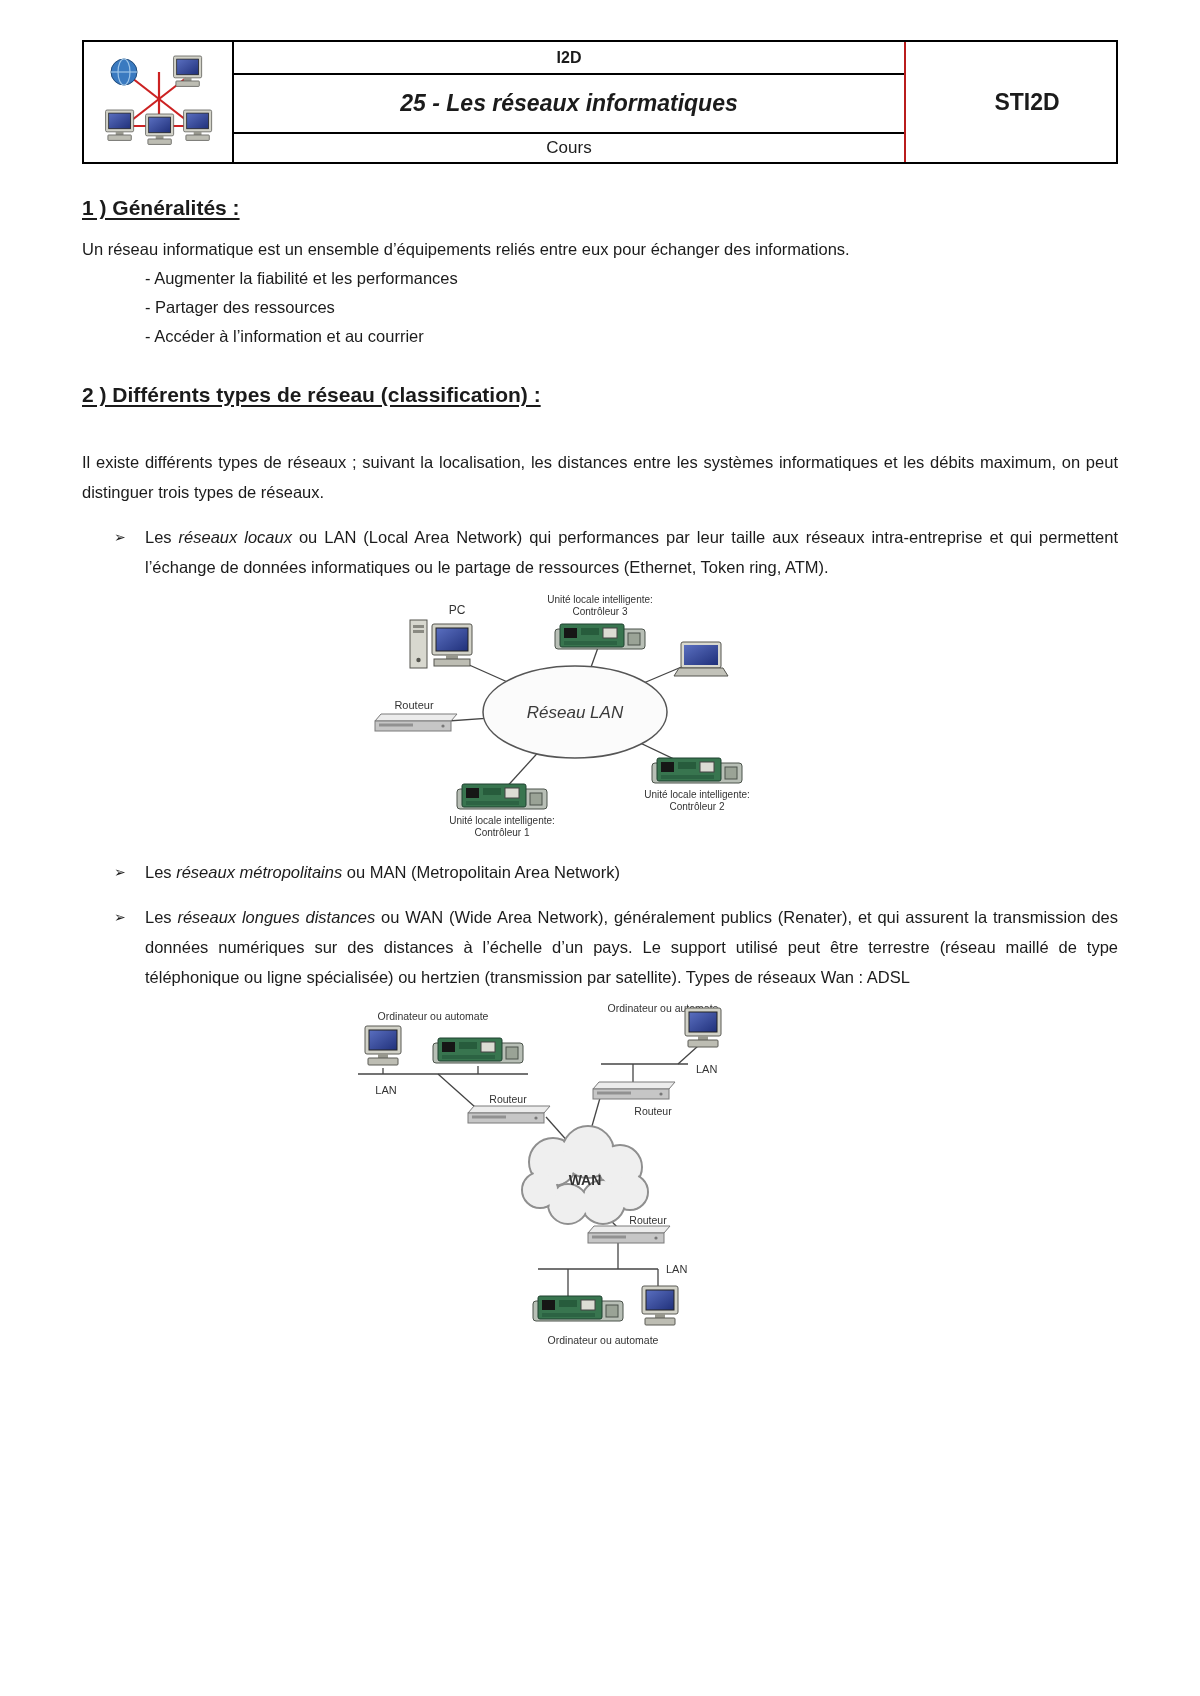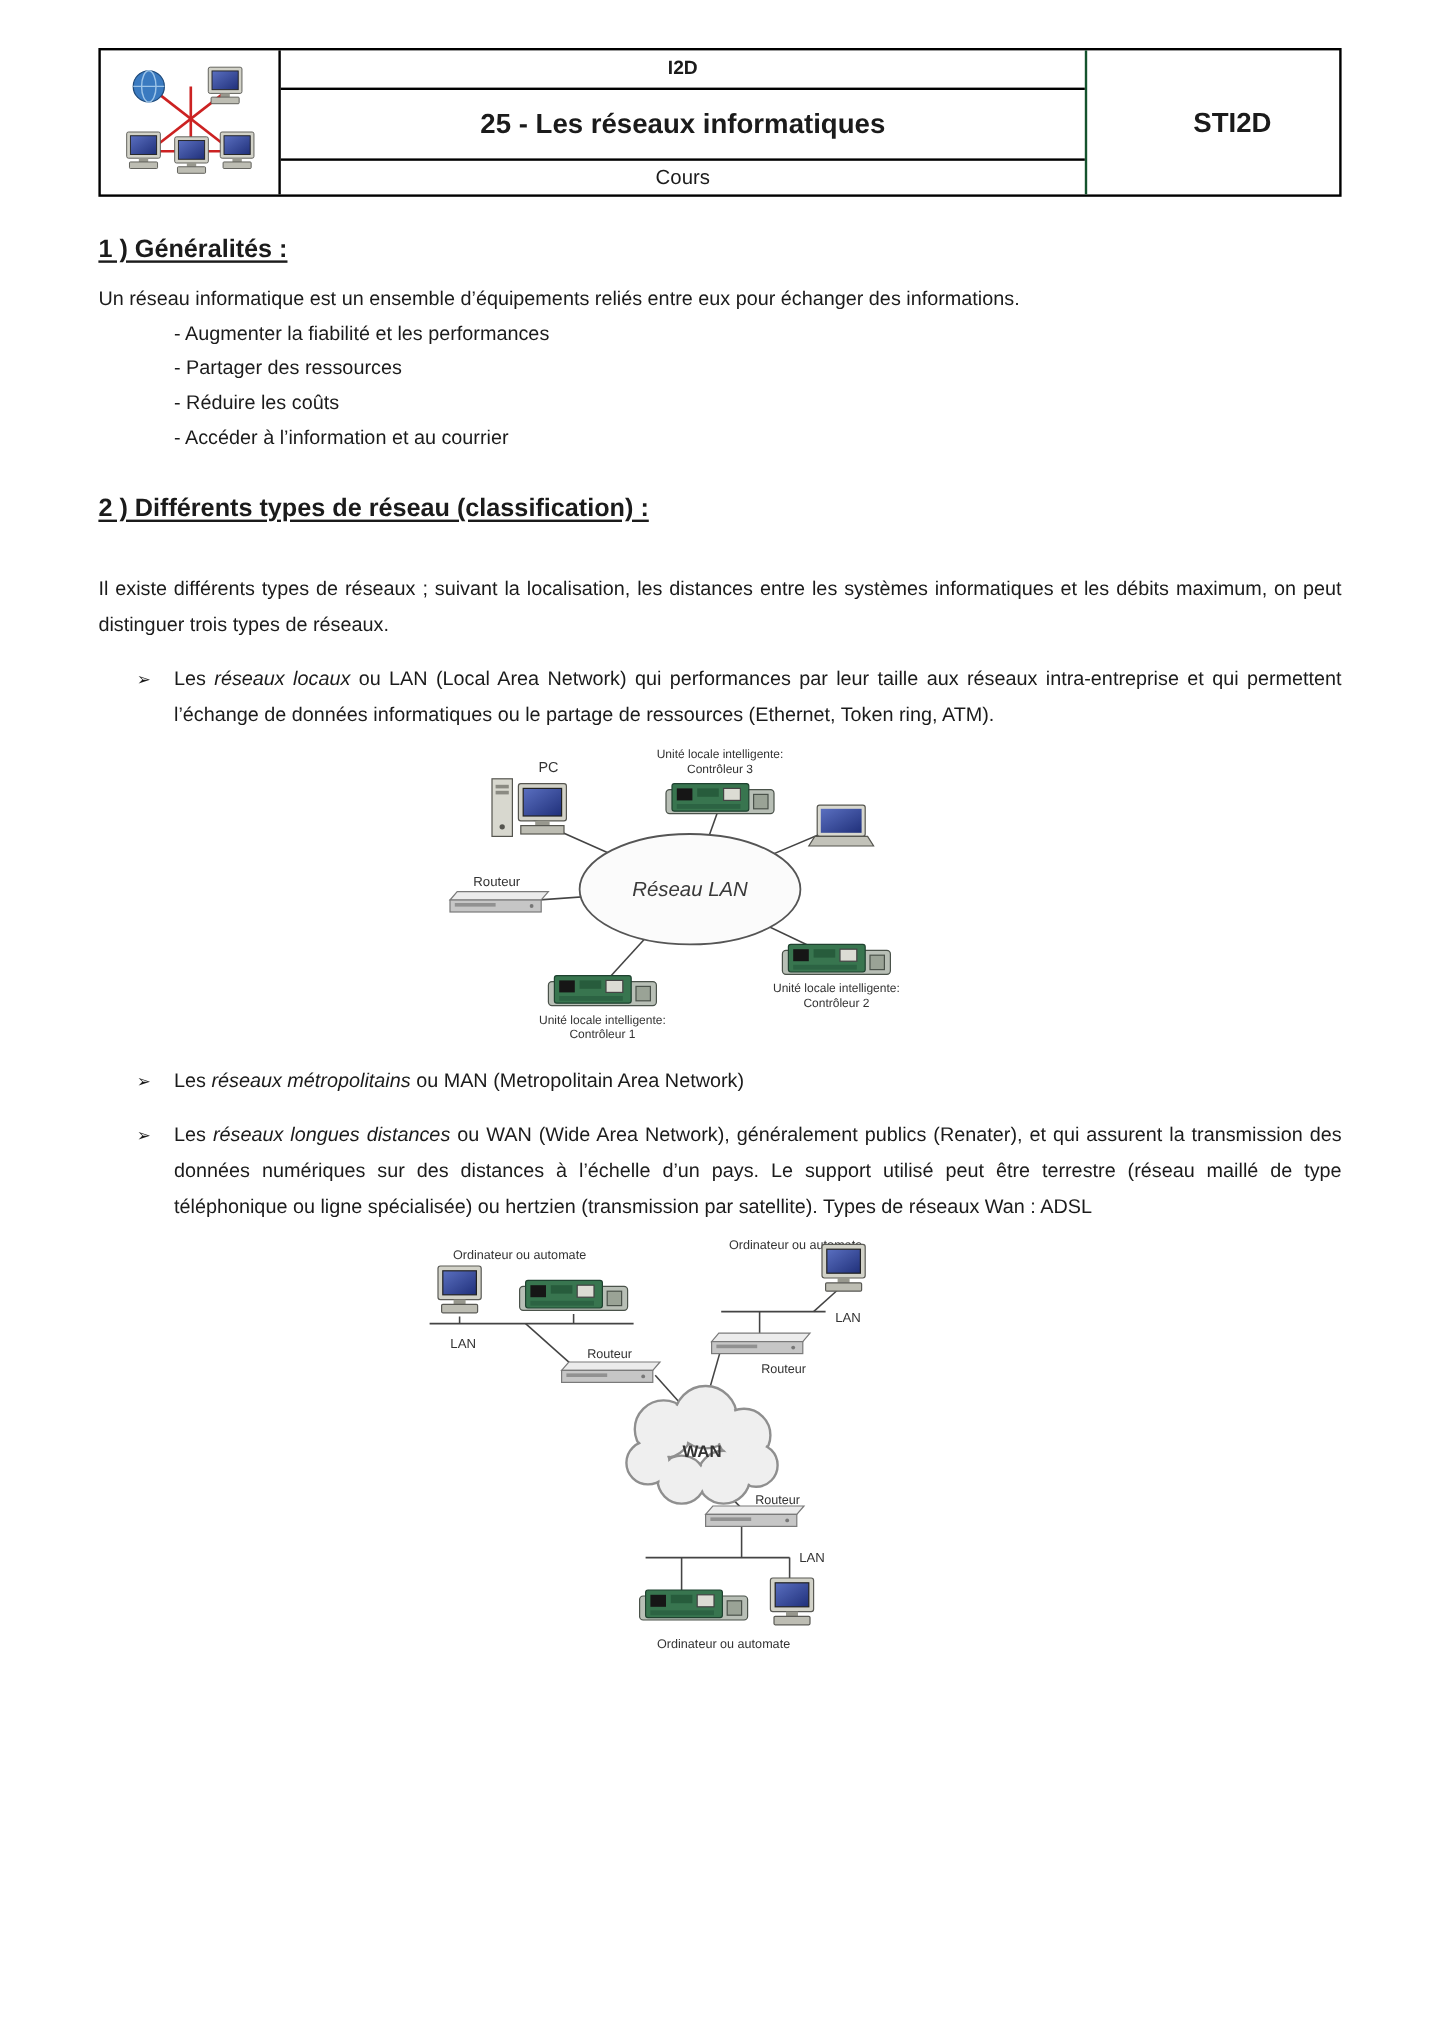--- a/index.html
+++ b/index.html
@@ -3,23 +3,23 @@
 <meta charset="utf-8">
 <style>
   * { margin:0; padding:0; box-sizing:border-box; }
   html,body { width:1200px; height:1696px; background:#ffffff; }
   body { font-family:"Liberation Sans", sans-serif; color:#1b1b1b; position:relative; overflow:hidden; }
   .page { position:absolute; inset:0; padding:40px 82px 0 82px; }
 
   
   .header-table { display:grid; grid-template-columns:150px 1fr 210px; border:2px solid #000; height:124px; background:#fff; }
   .cell-logo { border-right:2px solid #000; display:flex; align-items:center; justify-content:center; }
-  .cell-mid { display:flex; flex-direction:column; border-right:2px solid #14532d; }
+  .cell-mid { display:flex; flex-direction:column; border-right:2px solid #b91c1c; }
   .row-code { height:33px; border-bottom:2px solid #000; display:flex; align-items:center; justify-content:center; font-weight:bold; font-size:16px; }
-  .row-title { flex:1; border-bottom:2px solid #000; display:flex; align-items:center; justify-content:center; font-weight:bold; font-size:23px; }
+  .row-title { flex:1; border-bottom:2px solid #000; display:flex; align-items:center; justify-content:center; font-weight:bold; font-size:23px;font-style:italic; }
   .row-doctype { height:28px; display:flex; align-items:center; justify-content:center; font-size:17px; }
   .cell-program { display:flex; align-items:center; justify-content:center; font-weight:bold; font-size:23px;margin-left:32px; }
 
   h2.sec { font-size:21px; font-weight:bold; text-decoration:underline; text-underline-offset:3px; margin:32px 0 0 0; }
   .body-line { font-size:16.5px; line-height:30px; }
   .para { margin-top:14px; }
   .reasons { margin-top:0; padding-left:63px; list-style:none; }
   .reasons li { font-size:16.5px; line-height:29px; }
 
   .arrow-item { display:flex; align-items:flex-start; margin-top:15px; }
@@ -113,21 +113,20 @@
     <div class="cell-program">STI2D</div>
   </header>
 
   <h2 class="sec">1 ) Généralités :</h2>
   <div class="para">
     <div class="body-line">Un réseau informatique est un ensemble d’équipements reliés entre eux pour échanger des informations.</div>
   </div>
   <ul class="reasons">
     <li>- Augmenter la fiabilité et les performances</li>
     <li>- Partager des ressources</li>
-    <li>- Réduire les coûts</li>
     <li>- Accéder à l’information et au courrier</li>
   </ul>
 
   <h2 class="sec">2 ) Différents types de réseau (classification) :</h2>
   <div class="para body-line" style="text-align:justify;margin-top:40px;">Il existe différents types de réseaux ; suivant la localisation, les distances entre les systèmes informatiques et les débits maximum, on peut distinguer trois types de réseaux.</div>
 
   <div class="arrow-item">
     <span class="marker">➢</span>
     <span class="txt"><span>Les </span><span class="it">réseaux locaux</span><span> ou LAN (Local Area Network) qui performances par leur taille aux réseaux intra-entreprise et qui permettent l’échange de données informatiques ou le partage de ressources (Ethernet, Token ring, ATM).</span></span>
   </div>

